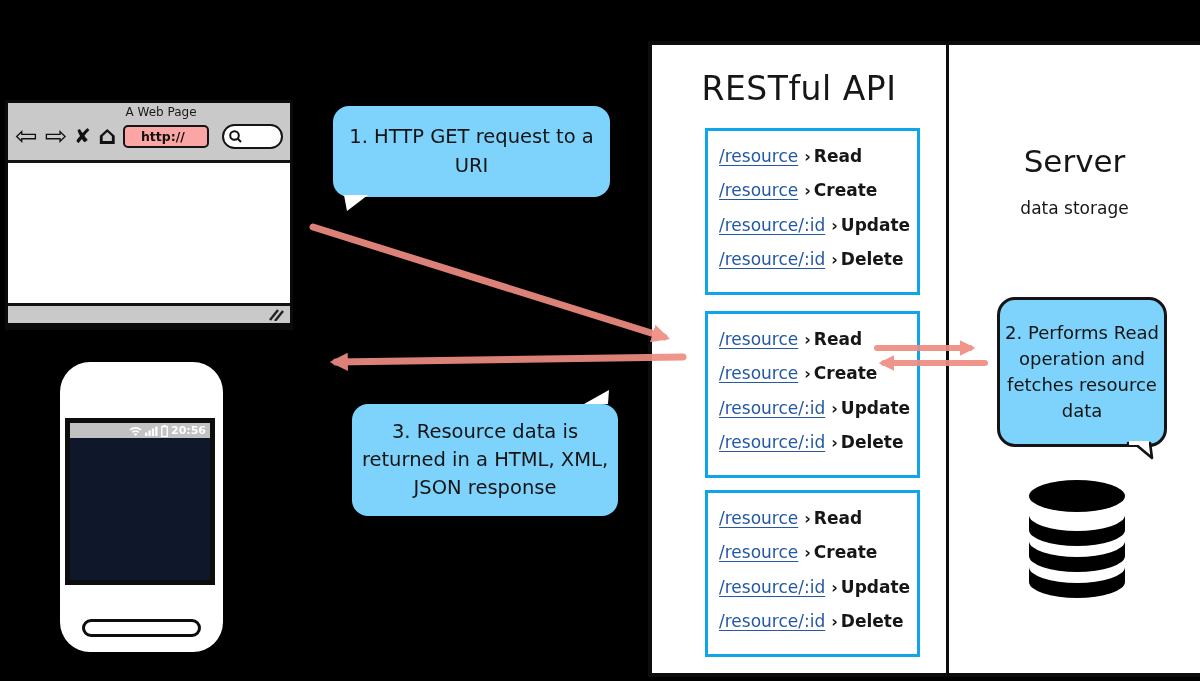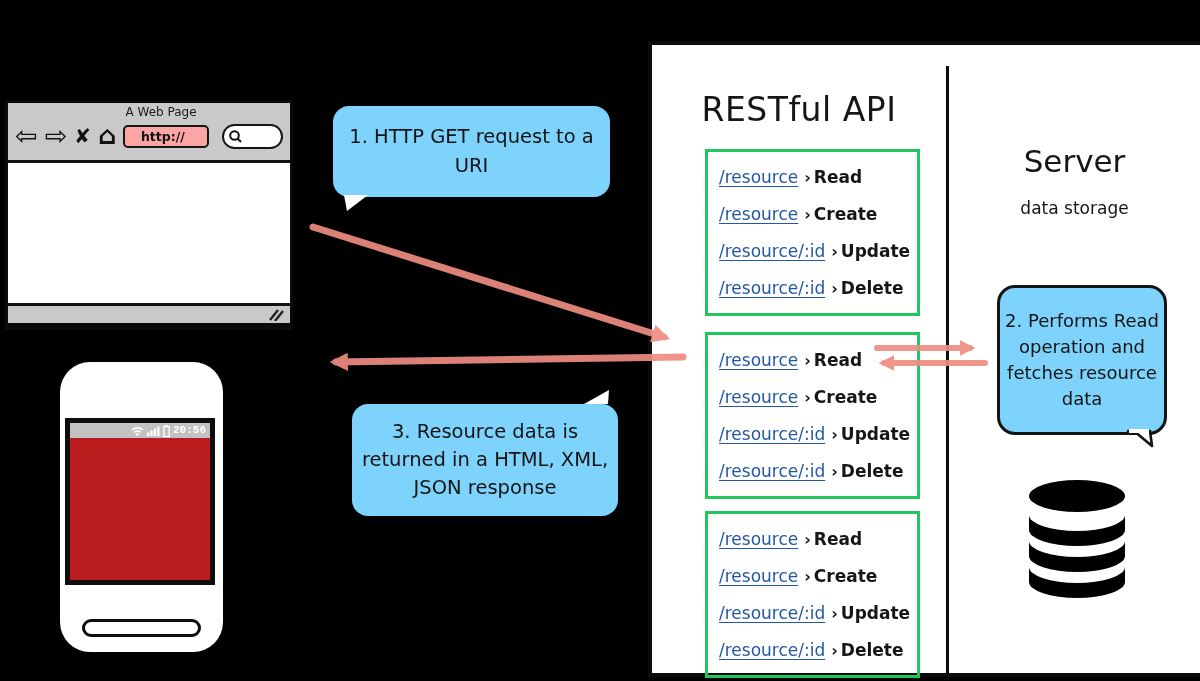--- a/index.html
+++ b/index.html
@@ -22,51 +22,51 @@
   .searchfield{background:#fff;border:2.5px solid #151515;border-radius:13px;
                width:53px;height:21px;margin-left:auto;display:flex;align-items:center;padding-left:4px;}
   .b-content{flex:1;background:#fff;}
   .b-footer{height:17px;background:#c9c9c9;border-top:3px solid #121212;flex:none;
             display:flex;justify-content:flex-end;align-items:center;padding-right:6px;}
 
   
   .phone{position:absolute;left:60px;top:362px;width:163px;height:290px;
          background:#fff;border-radius:30px;}
   .p-screen{position:absolute;left:5px;top:56px;width:150px;height:167px;
-            border:5px solid #0d0d0d;background:#b91c1c;box-sizing:border-box;font-family:Liberation Mono, monospace;}
+            border:5px solid #0d0d0d;background:#0f172a;box-sizing:border-box;}
   .p-status{height:15px;background:#c2c2c2;display:flex;justify-content:flex-end;
             align-items:center;gap:3px;padding-right:4px;color:#fff;
             font-size:11px;font-weight:bold;line-height:15px;}
   .p-home{position:absolute;left:22px;right:22px;bottom:15px;height:12px;
           border:3px solid #0d0d0d;border-radius:10px;}
 
   
   .bubble{position:absolute;background:#7dd3fc;border-radius:16px;display:flex;
           align-items:center;justify-content:center;text-align:center;
           font-size:19.5px;line-height:1.45;color:#141414;}
   .bubble .tail{position:absolute;}
   .bubble1{left:333px;top:106px;width:277px;height:91px;}
   .bubble1 .tail{left:10px;bottom:-15px;}
   .bubble3{left:352px;top:396px;width:266px;height:112px;margin-top:8px;}
   .bubble3 .tail{right:8px;top:-14px;}
-  .bubble2{left:997px;top:285px;width:170px;height:150px;
+  .bubble2{left:997px;top:297px;width:170px;height:150px;
            border:3px solid #141414;border-radius:18px;font-size:18px;padding:4px;box-sizing:border-box;}
   .bubble2 .tail{right:10px;bottom:-16px;}
 
   
   .panel{position:absolute;left:648px;top:41px;width:552px;height:636px;
          background:#fff;border:4px solid #0c0c0c;border-right:none;
          box-sizing:border-box;display:flex;}
-  .api-section{width:297px;flex:none;position:relative;border-right:3px solid #0c0c0c;box-sizing:border-box;margin-top:21px;}
+  .api-section{width:297px;flex:none;position:relative;border-right:3px solid #0c0c0c;box-sizing:border-box;}
   .api-title{position:absolute;top:24px;left:0;width:100%;text-align:center;
              font-size:33px;letter-spacing:0.5px;color:#161616;}
   .endpoint-box{position:absolute;left:53px;width:215px;height:167px;
-                border:3px solid #22c55e;box-sizing:border-box;
+                border:3px solid #0ea5e9;box-sizing:border-box;
                 display:flex;flex-direction:column;justify-content:space-between;
-                padding:15px 0 15px 11px;}
+                padding:15px 0 23px 11px;}
   .box1{top:83px}.box2{top:266px}.box3{top:445px}
   .ep-row{display:flex;align-items:baseline;font-size:17px;white-space:nowrap;}
   .ep-link{color:#2458a4;text-decoration:underline;text-underline-offset:3px;}
   .chev{font-size:16px;font-weight:bold;margin:0 3px 0 6px;color:#161616;}
   .ep-op{color:#161616;font-weight:bold;}
 
   .server-section{flex:1;position:relative;}
   .server-title{position:absolute;top:98px;width:100%;text-align:center;
                 font-size:31px;color:#161616;}
   .server-sub{position:absolute;top:153px;width:100%;text-align:center;

